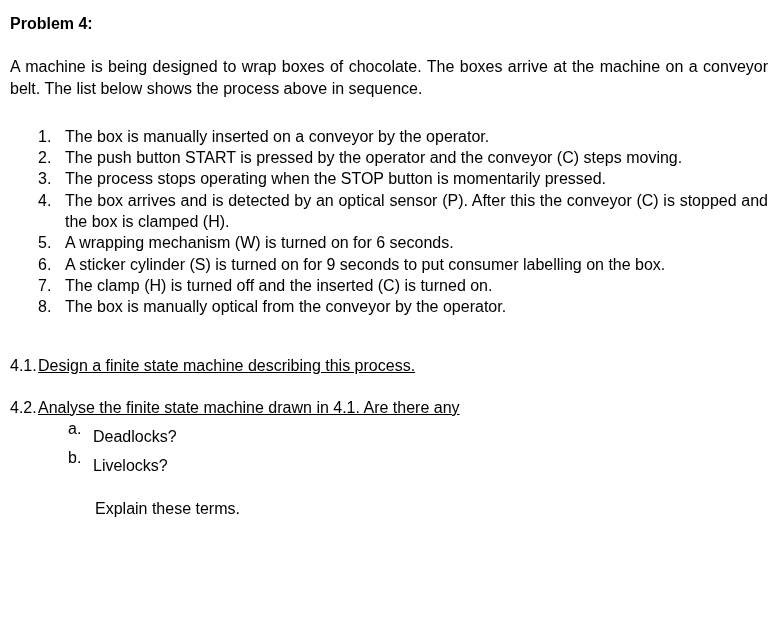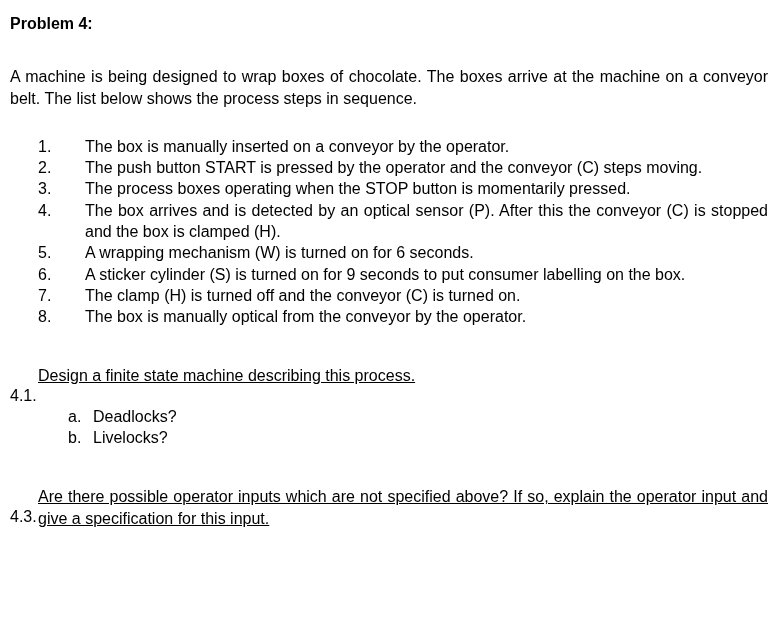--- a/index.html
+++ b/index.html
@@ -14,129 +14,129 @@
     font-family: "Liberation Sans", sans-serif;
     font-size: 16px;
     line-height: 21.3px;
     color: #000000;
   }
   .doc {
     padding: 13px 10px 0 10px;
   }
   .heading {
     font-weight: bold;
-    margin: 0 0 32px 0;
+    margin: 0 0 22px 0;
   }
   .intro {
     margin: 0;
     text-align: justify;
   }
   .steps {
     margin: 27px 0 0 28px;
   }
   .step {
     display: flex;
   }
   .step-num {
     width: 27px;
     flex-shrink: 0;
   }
   .step-text {
     flex: 1;
     text-align: justify;
-    margin-left: 20px;
   }
   .question {
     display: flex;
   }
   .q-41 { margin-top: 37px; }
   .q-42 { margin-top: 21px; }
   .q-43 { margin-top: 38px; }
   .q-num {
     width: 28px;
     flex-shrink: 0;
-    margin-top: 20px;
   }
   .q-text {
     flex: 1;
     text-align: justify;
     text-decoration: underline;
   }
   .subitem {
     display: flex;
     margin-left: 58px;
   }
   .sub-label {
     width: 25px;
     flex-shrink: 0;
   }
   .sub-text {
     flex: 1;
+    margin-top: 8px;
   }
   .note {
     margin: 21px 0 0 85px;
   }
 </style>
 </head>
 <body>
 
 <div class="doc">
 
   <div class="heading">Problem 4:</div>
 
-  <p class="intro">A machine is being designed to wrap boxes of chocolate. The boxes arrive at the machine on a conveyor belt. The list below shows the process steps in sequence.</p>
+  <p class="intro">A machine is being designed to wrap boxes of chocolate. The boxes arrive at the machine on a conveyor belt. The list below shows the process above in sequence.</p>
 
   <div class="steps">
     <div class="step">
       <span class="step-num">1.</span>
       <span class="step-text">The box is manually inserted on a conveyor by the operator.</span>
     </div>
     <div class="step">
       <span class="step-num">2.</span>
       <span class="step-text">The push button START is pressed by the operator and the conveyor (C) steps moving.</span>
     </div>
     <div class="step">
       <span class="step-num">3.</span>
-      <span class="step-text">The process boxes operating when the STOP button is momentarily pressed.</span>
+      <span class="step-text">The process stops operating when the STOP button is momentarily pressed.</span>
     </div>
     <div class="step">
       <span class="step-num">4.</span>
       <span class="step-text">The box arrives and is detected by an optical sensor (P). After this the conveyor (C) is stopped and the box is clamped (H).</span>
     </div>
     <div class="step">
       <span class="step-num">5.</span>
       <span class="step-text">A wrapping mechanism (W) is turned on for 6 seconds.</span>
     </div>
     <div class="step">
       <span class="step-num">6.</span>
       <span class="step-text">A sticker cylinder (S) is turned on for 9 seconds to put consumer labelling on the box.</span>
     </div>
     <div class="step">
       <span class="step-num">7.</span>
-      <span class="step-text">The clamp (H) is turned off and the conveyor (C) is turned on.</span>
+      <span class="step-text">The clamp (H) is turned off and the inserted (C) is turned on.</span>
     </div>
     <div class="step">
       <span class="step-num">8.</span>
       <span class="step-text">The box is manually optical from the conveyor by the operator.</span>
     </div>
   </div>
 
   <div class="question q-41">
     <span class="q-num">4.1.</span>
     <span class="q-text">Design a finite state machine describing this process.</span>
   </div>
 
+  <div class="question q-42">
+    <span class="q-num">4.2.</span>
+    <span class="q-text">Analyse the finite state machine drawn in 4.1. Are there any</span>
+  </div>
   <div class="subitem">
     <span class="sub-label">a.</span>
     <span class="sub-text">Deadlocks?</span>
   </div>
   <div class="subitem">
     <span class="sub-label">b.</span>
     <span class="sub-text">Livelocks?</span>
   </div>
 
+  <div class="note">Explain these terms.</div>
 
-  <div class="question q-43">
-    <span class="q-num">4.3.</span>
-    <span class="q-text">Are there possible operator inputs which are not specified above? If so, explain the operator input and give a specification for this input.</span>
-  </div>
 
 </div>
 
 </body></html>

